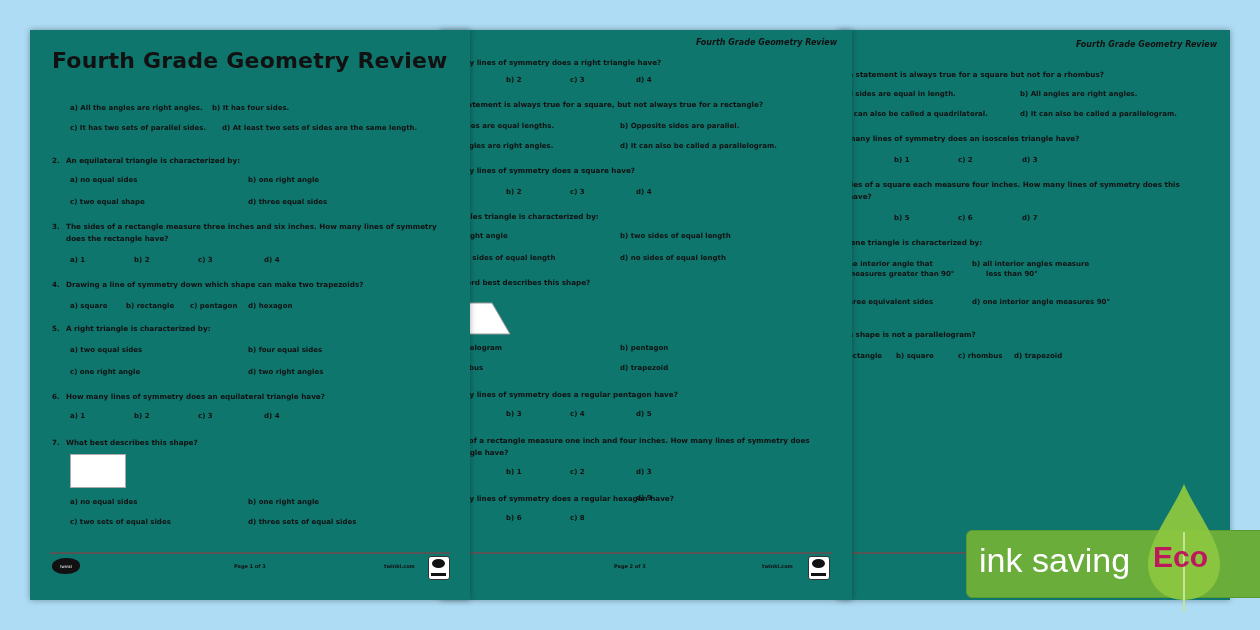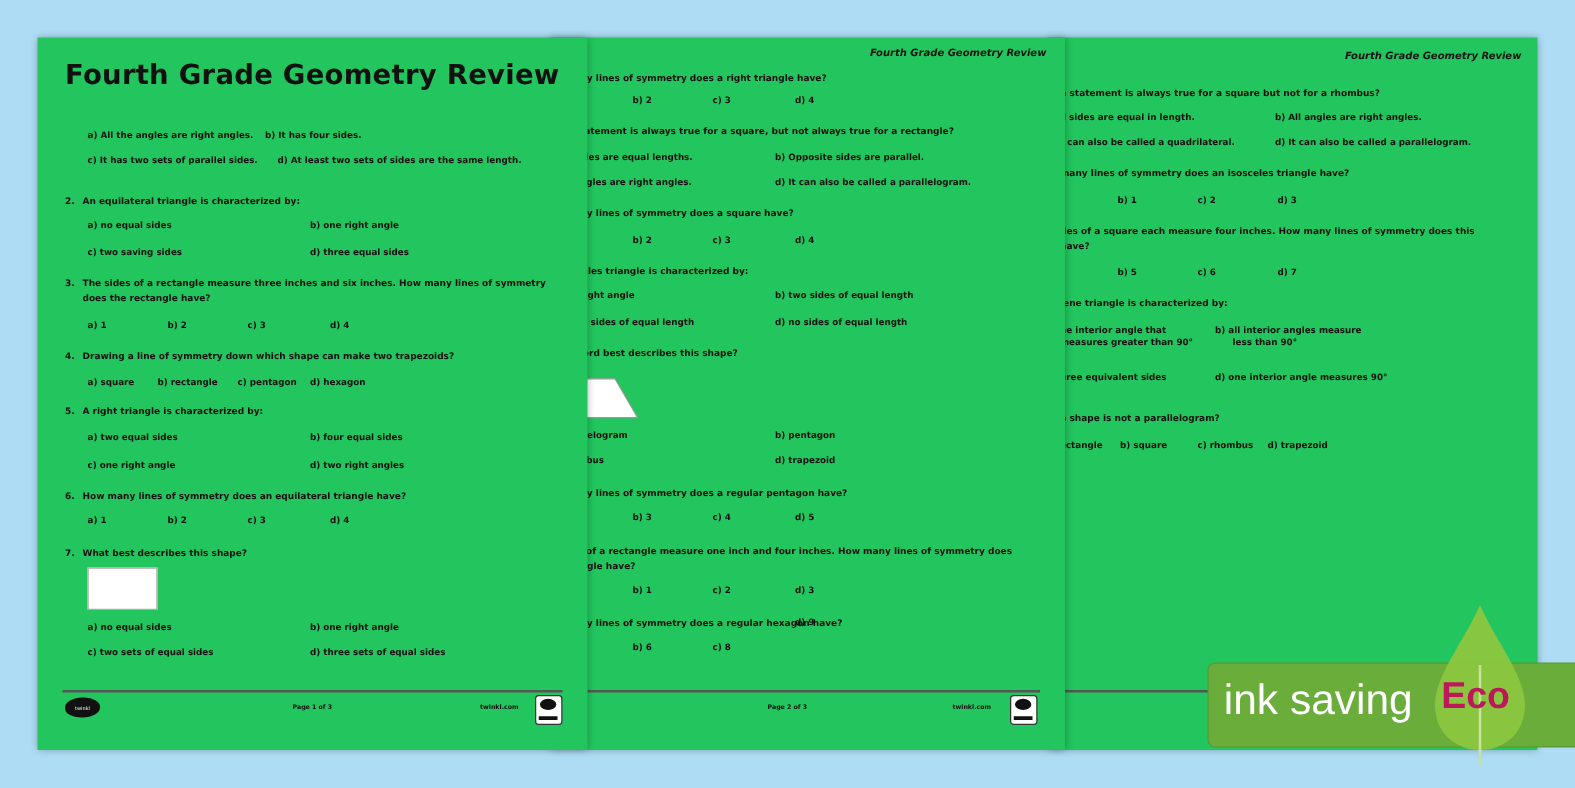--- a/index.html
+++ b/index.html
@@ -2,21 +2,21 @@
 <html><head>
 <meta charset="utf-8">
 <style>
   html, body { margin:0; padding:0; }
   body {
     width:1260px; height:630px; overflow:hidden; position:relative;
     background:#aedcf4;
     font-family:"DejaVu Sans", sans-serif; color:#111;
   }
   .page {
-    position:absolute; background:#22c55e;
+    position:absolute; background:#0f766e;
     box-shadow: 0 0 6px rgba(0,0,0,0.35);
     overflow:hidden;
   }
   #page1 { left:30px; top:30px; width:440px; height:570px; z-index:3; }
   #page2 { left:440px; top:30px; width:412px; height:570px; z-index:2; }
   #page3 { left:838px; top:30px; width:392px; height:570px; z-index:1; }
 
   .title {
     position:absolute; left:22px; top:18px;
     font-size:22px; font-weight:bold; letter-spacing:0.2px;
@@ -72,21 +72,21 @@
   <div class="title">Fourth Grade Geometry Review</div>
 
   <div class="opt" style="left:40px;top:74px;">a)  All the angles are right angles.</div>
   <div class="opt" style="left:182px;top:74px;">b)  It has four sides.</div>
   <div class="opt" style="left:40px;top:94px;">c)  It has two sets of parallel sides.</div>
   <div class="opt" style="left:192px;top:94px;">d)  At least two sets of sides are the same length.</div>
 
   <div class="q" style="left:22px;top:126px;"><span class="num">2.</span><span>An equilateral triangle is characterized by:</span></div>
   <div class="opt" style="left:40px;top:146px;">a)  no equal sides</div>
   <div class="opt" style="left:218px;top:146px;">b)  one right angle</div>
-  <div class="opt" style="left:40px;top:168px;">c)  two saving sides</div>
+  <div class="opt" style="left:40px;top:168px;">c)  two equal shape</div>
   <div class="opt" style="left:218px;top:168px;">d)  three equal sides</div>
 
   <div class="q" style="left:22px;top:192px;"><span class="num">3.</span><span>The sides of a rectangle measure three inches and six inches. How many lines of symmetry</span></div>
   <div class="q" style="left:36px;top:204px;">does the rectangle have?</div>
   <div class="opt" style="left:40px;top:226px;">a)  1</div>
   <div class="opt" style="left:104px;top:226px;">b)  2</div>
   <div class="opt" style="left:168px;top:226px;">c)  3</div>
   <div class="opt" style="left:234px;top:226px;">d)  4</div>
 
   <div class="q" style="left:22px;top:250px;"><span class="num">4.</span><span>Drawing a line of symmetry down which shape can make two trapezoids?</span></div>

